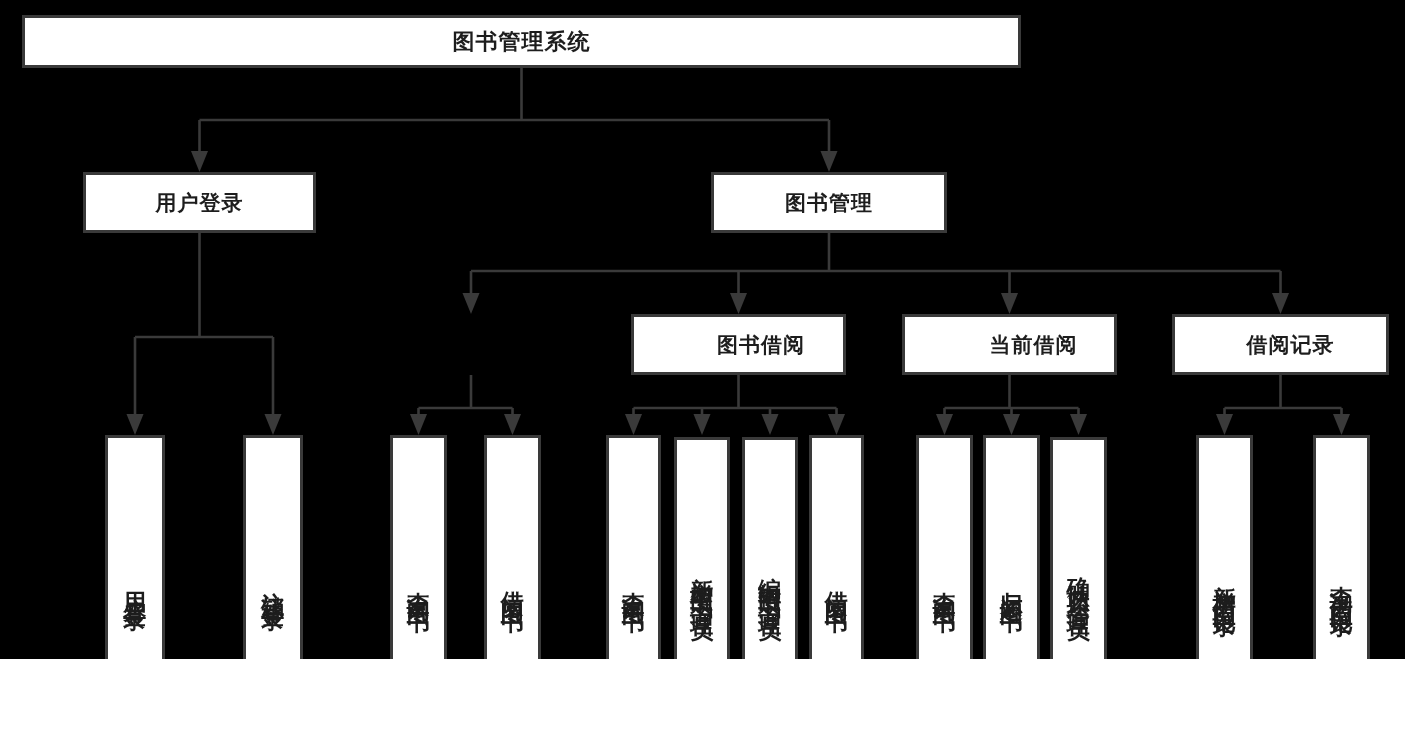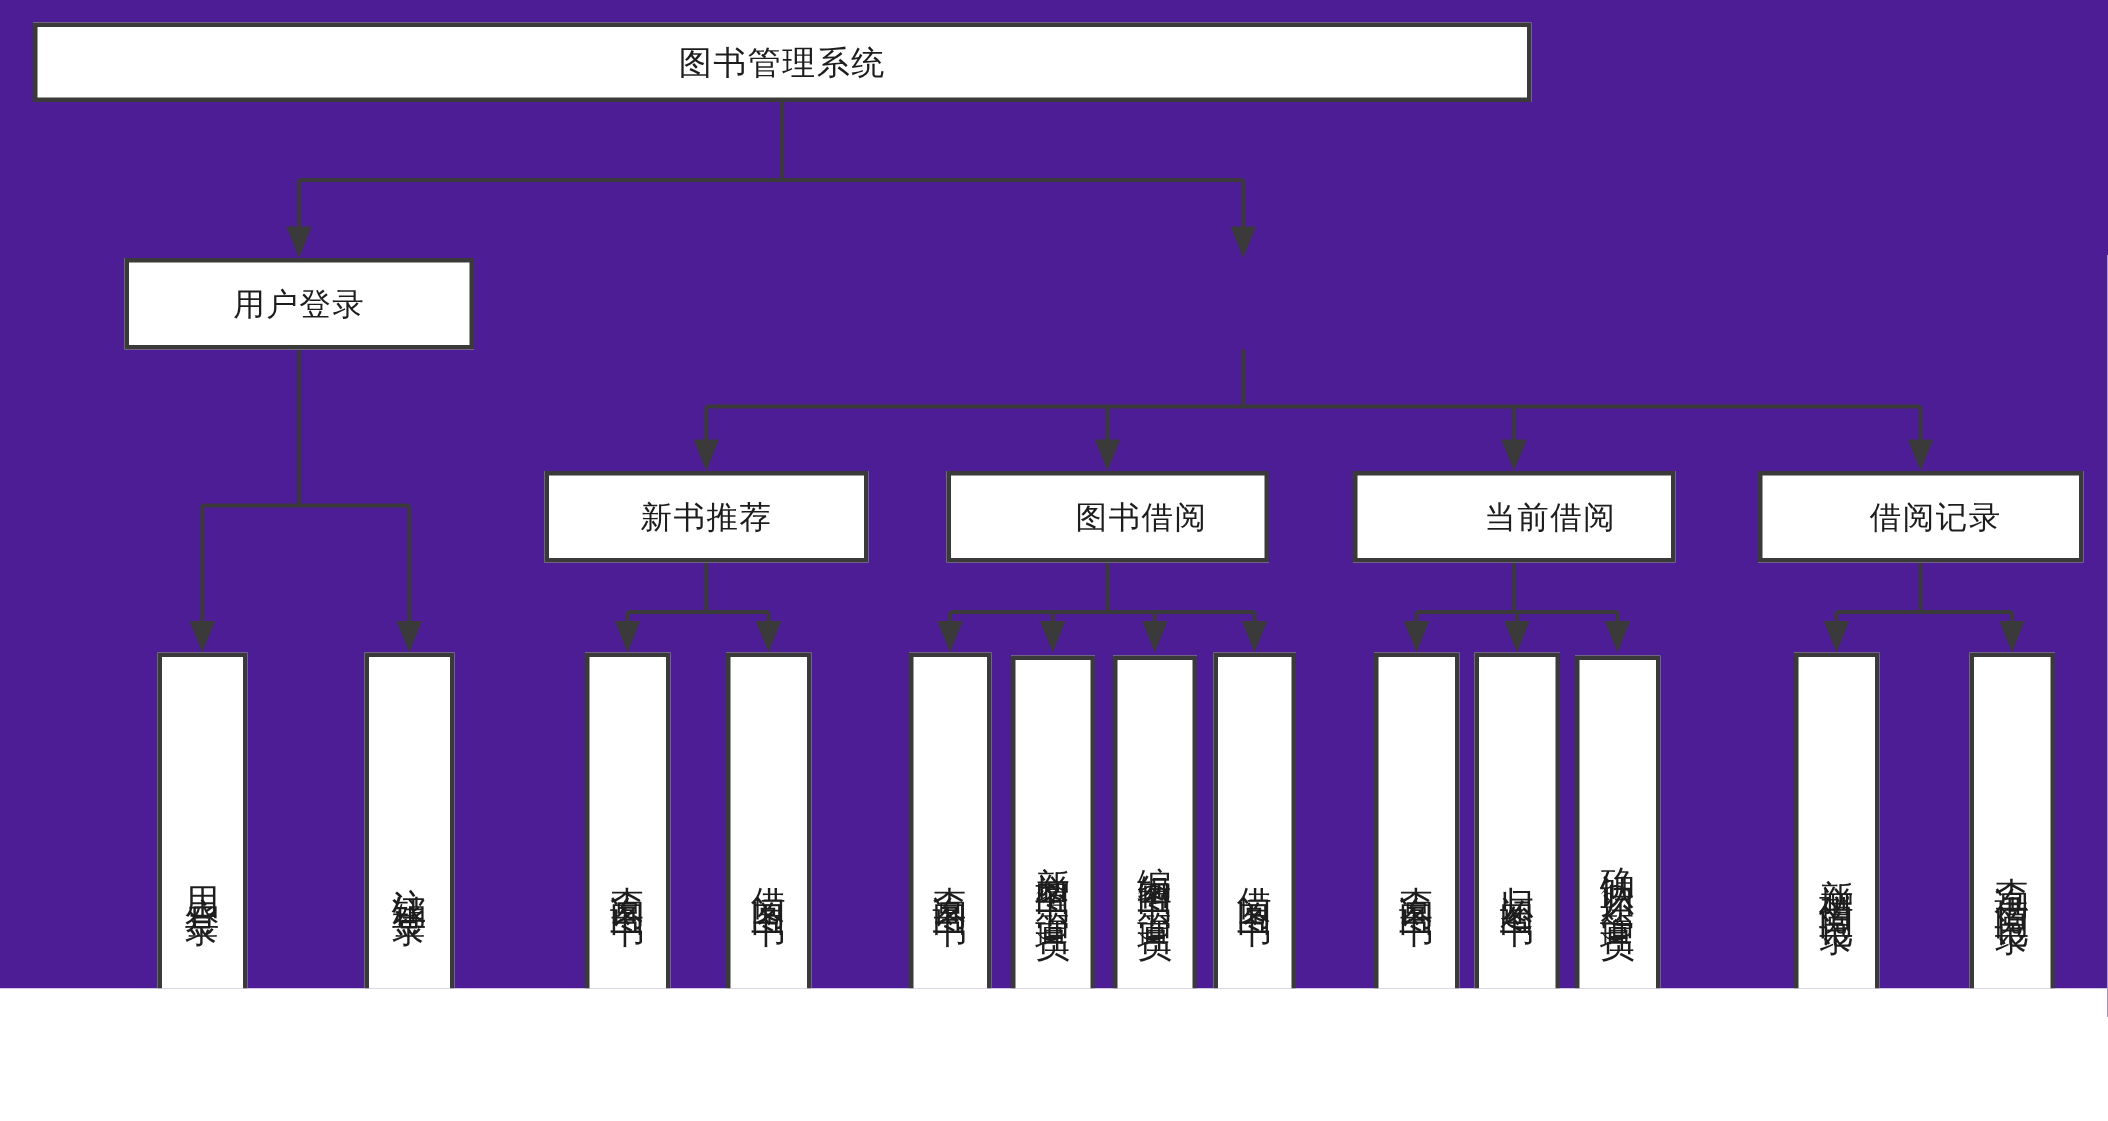--- a/index.html
+++ b/index.html
@@ -1,17 +1,17 @@
 <!DOCTYPE html>
 <html><head>
 <meta charset="utf-8">
 <style>
   html,body{margin:0;padding:0;background:#ffffff;}
   body{font-family:"Liberation Sans","DejaVu Sans",sans-serif;}
-  .canvas{position:relative;width:1405px;height:659px;background:#4c1d95;overflow:hidden;}
+  .canvas{position:relative;width:1405px;height:659px;background:#000000;overflow:hidden;font-weight:bold;}
   svg.wires{position:absolute;left:0;top:0;width:1405px;height:747px;}
   .box{
     position:absolute;
     box-sizing:border-box;
     background:#ffffff;
     border:3px solid #3a3a3a;
     display:flex;
     align-items:center;
     justify-content:center;
     color:#1d1d1d;
@@ -118,22 +118,22 @@
       <path class="wire" d="M1224.5,408 V419"></path>
       <polygon class="ah" points="1216,414 1233,414 1224.5,435"></polygon>
       <path class="wire" d="M1341.5,408 V419"></path>
       <polygon class="ah" points="1333,414 1350,414 1341.5,435"></polygon>
     </g>
   </svg>
 
   <div class="box h-label root-label" style="left:22px;top:15px;width:999px;height:53px;">图书管理系统</div>
 
   <div class="box h-label" style="left:83px;top:172px;width:233px;height:61px;">用户登录</div>
+  <div class="box h-label" style="left:711px;top:172px;width:236px;height:61px;">图书管理</div>
 
-  <div class="box h-label" style="left:363px;top:314px;width:216px;height:61px;">新书推荐</div>
   <div class="box h-label" style="left:631px;top:314px;width:215px;height:61px;padding-left:45px;">图书借阅</div>
   <div class="box h-label" style="left:902px;top:314px;width:215px;height:61px;padding-left:48px;">当前借阅</div>
   <div class="box h-label" style="left:1172px;top:314px;width:217px;height:61px;padding-left:20px;">借阅记录</div>
 
   <div class="box v-label" style="left:105px;top:435px;width:60px;height:300px;">
       <span>用户登录</span>
     </div>
   <div class="box v-label" style="left:243px;top:435px;width:60px;height:300px;">
       <span>注销登录</span>
     </div>

